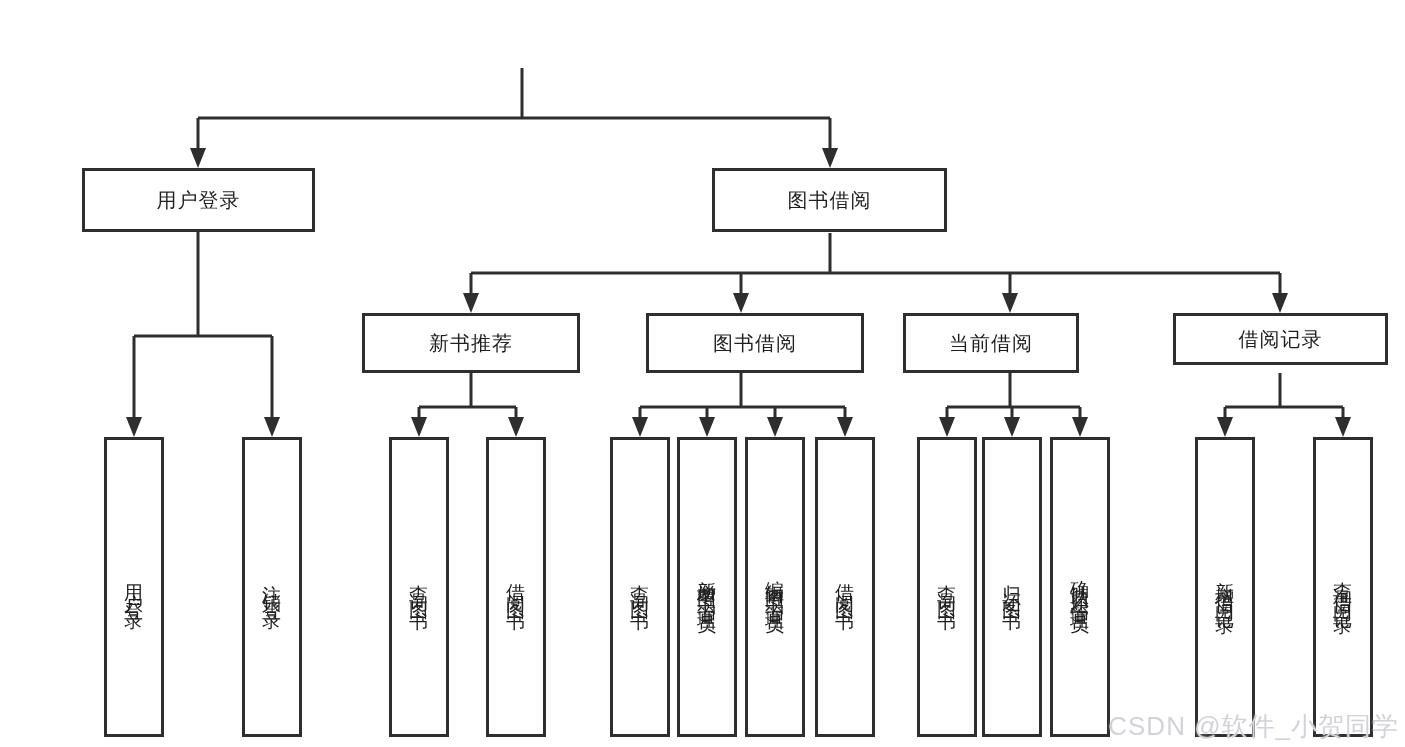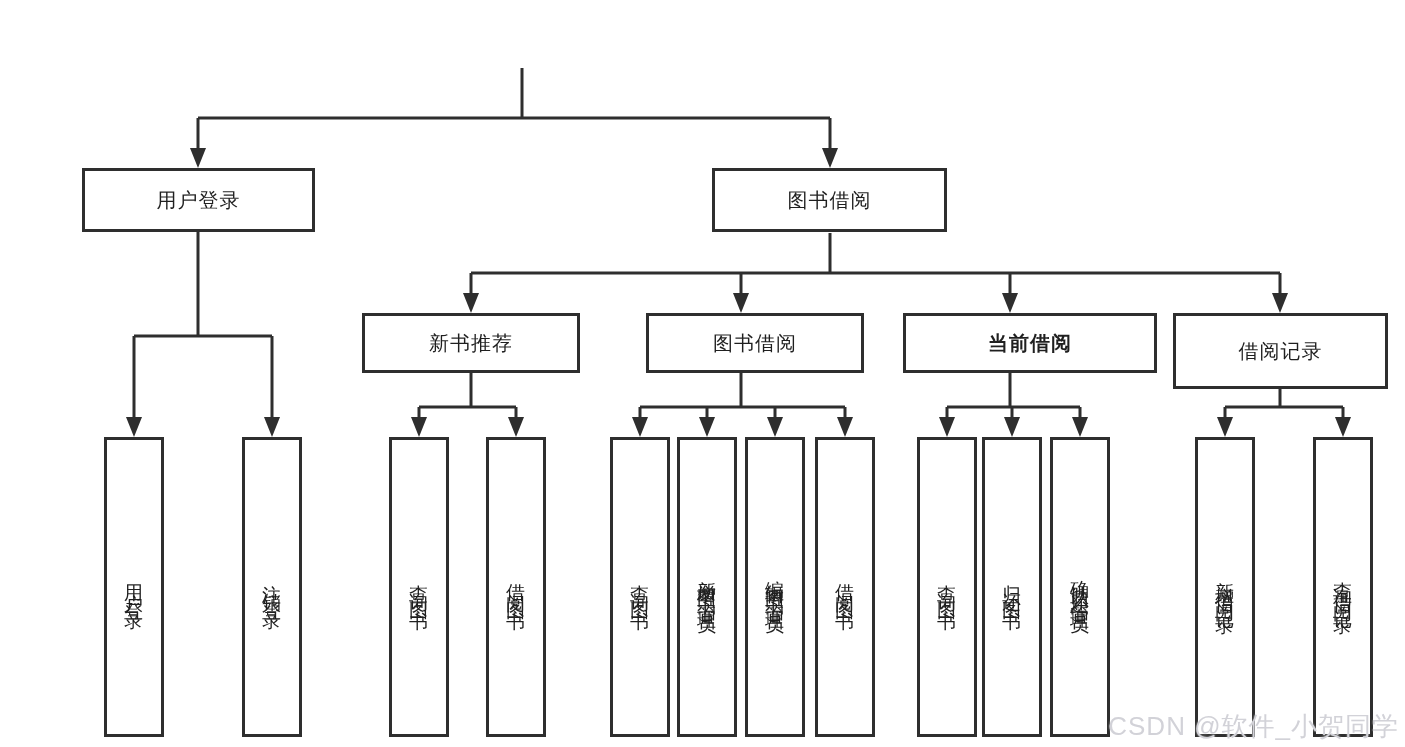--- a/index.html
+++ b/index.html
@@ -104,22 +104,22 @@
       <polygon points="1335,417 1351,417 1343,437"></polygon>
     </g>
   </svg>
 
 
   <div class="hbox" style="left:82px; top:168px; width:233px; height:64px;">用户登录</div>
   <div class="hbox" style="left:712px; top:168px; width:235px; height:64px;">图书借阅</div>
 
   <div class="hbox" style="left:362px; top:313px; width:218px; height:60px;">新书推荐</div>
   <div class="hbox" style="left:632px; top:313px; width:218px; height:60px;margin-left:14px;">图书借阅</div>
-  <div class="hbox" style="left:903px; top:313px; width:254px; height:60px;font-weight:bold;">当前借阅</div>
-  <div class="hbox" style="left:1173px; top:313px; width:215px; height:76px;">借阅记录</div>
+  <div class="hbox" style="left:903px; top:313px; width:176px; height:60px;">当前借阅</div>
+  <div class="hbox" style="left:1173px; top:313px; width:215px; height:52px;">借阅记录</div>
 
   <div class="vbox" style="left:104px;">用户登录</div>
   <div class="vbox" style="left:242px;">注销登录</div>
 
   <div class="vbox" style="left:389px;">查询图书</div>
   <div class="vbox" style="left:486px;">借阅图书</div>
 
   <div class="vbox" style="left:610px;">查询图书</div>
   <div class="vbox" style="left:677px; letter-spacing:5px;">新增图书（管理员）</div>
   <div class="vbox" style="left:745px; letter-spacing:5px;">编辑图书（管理员）</div>

